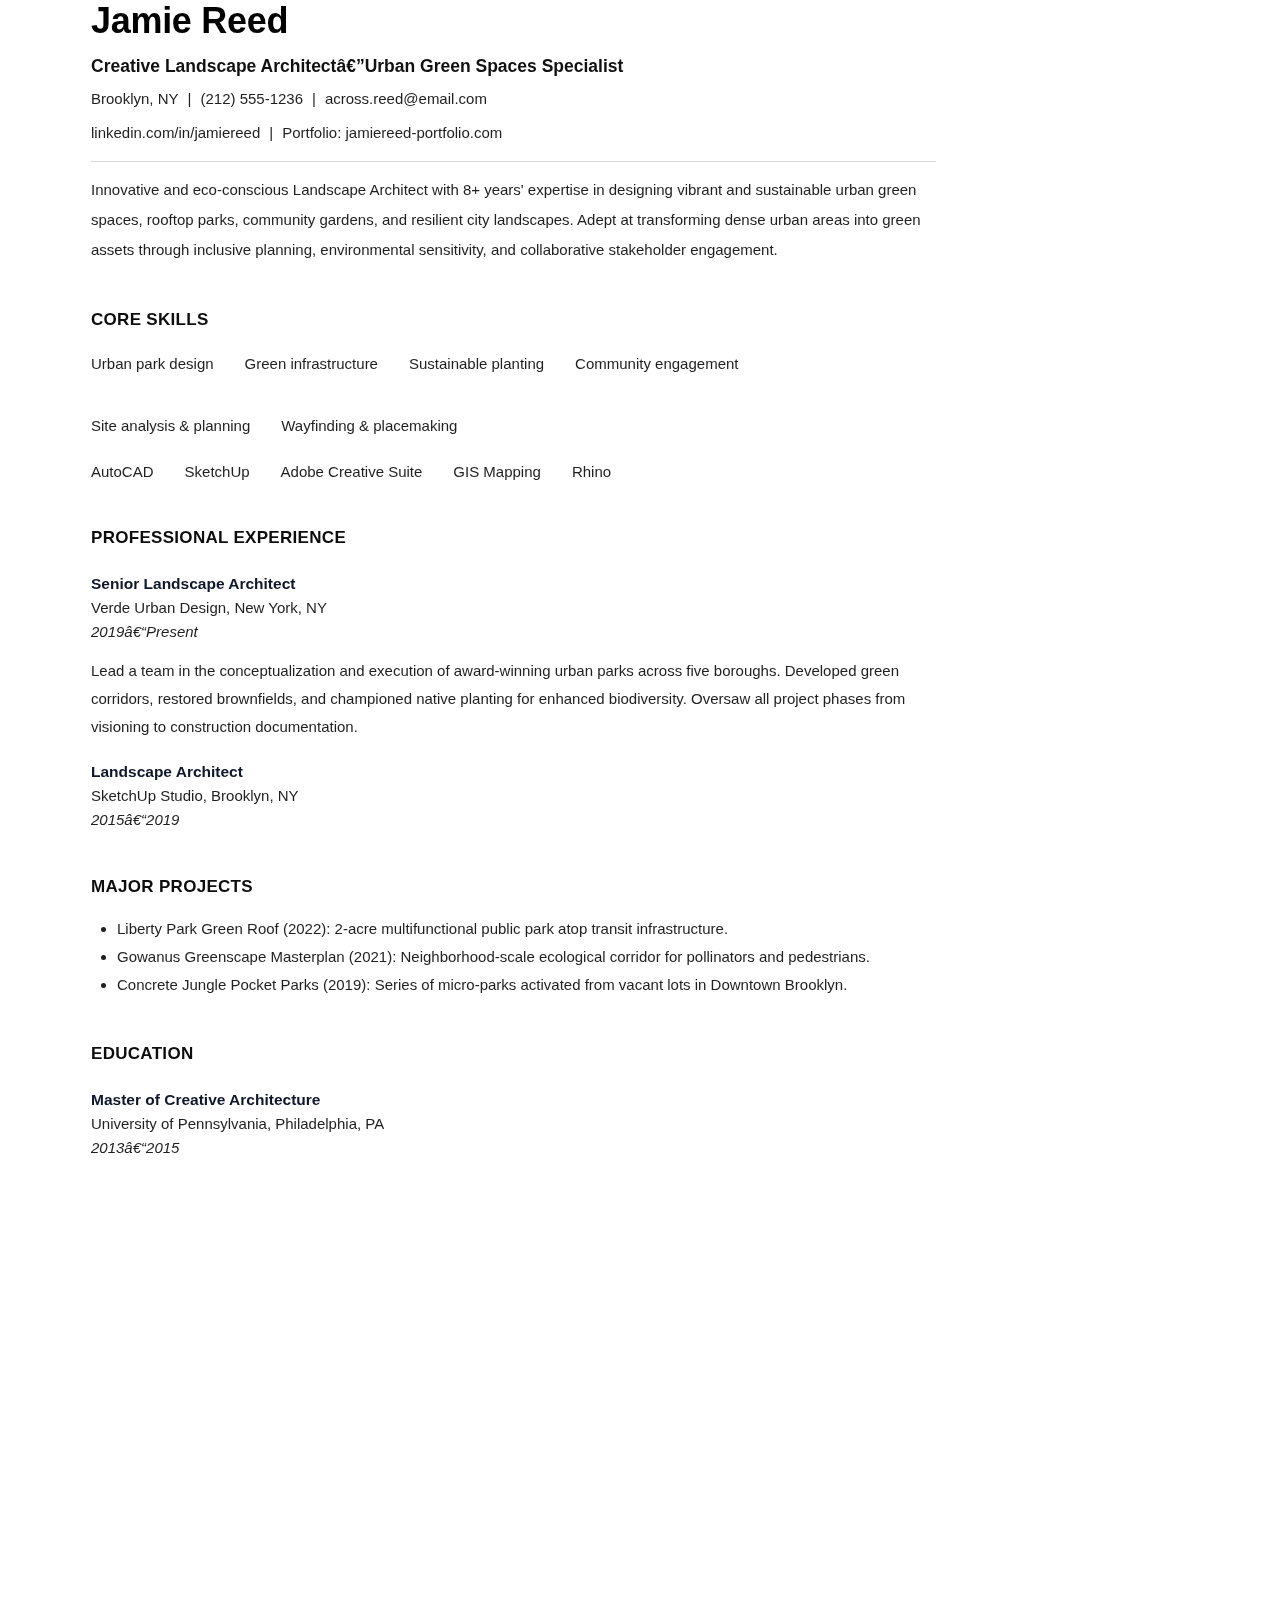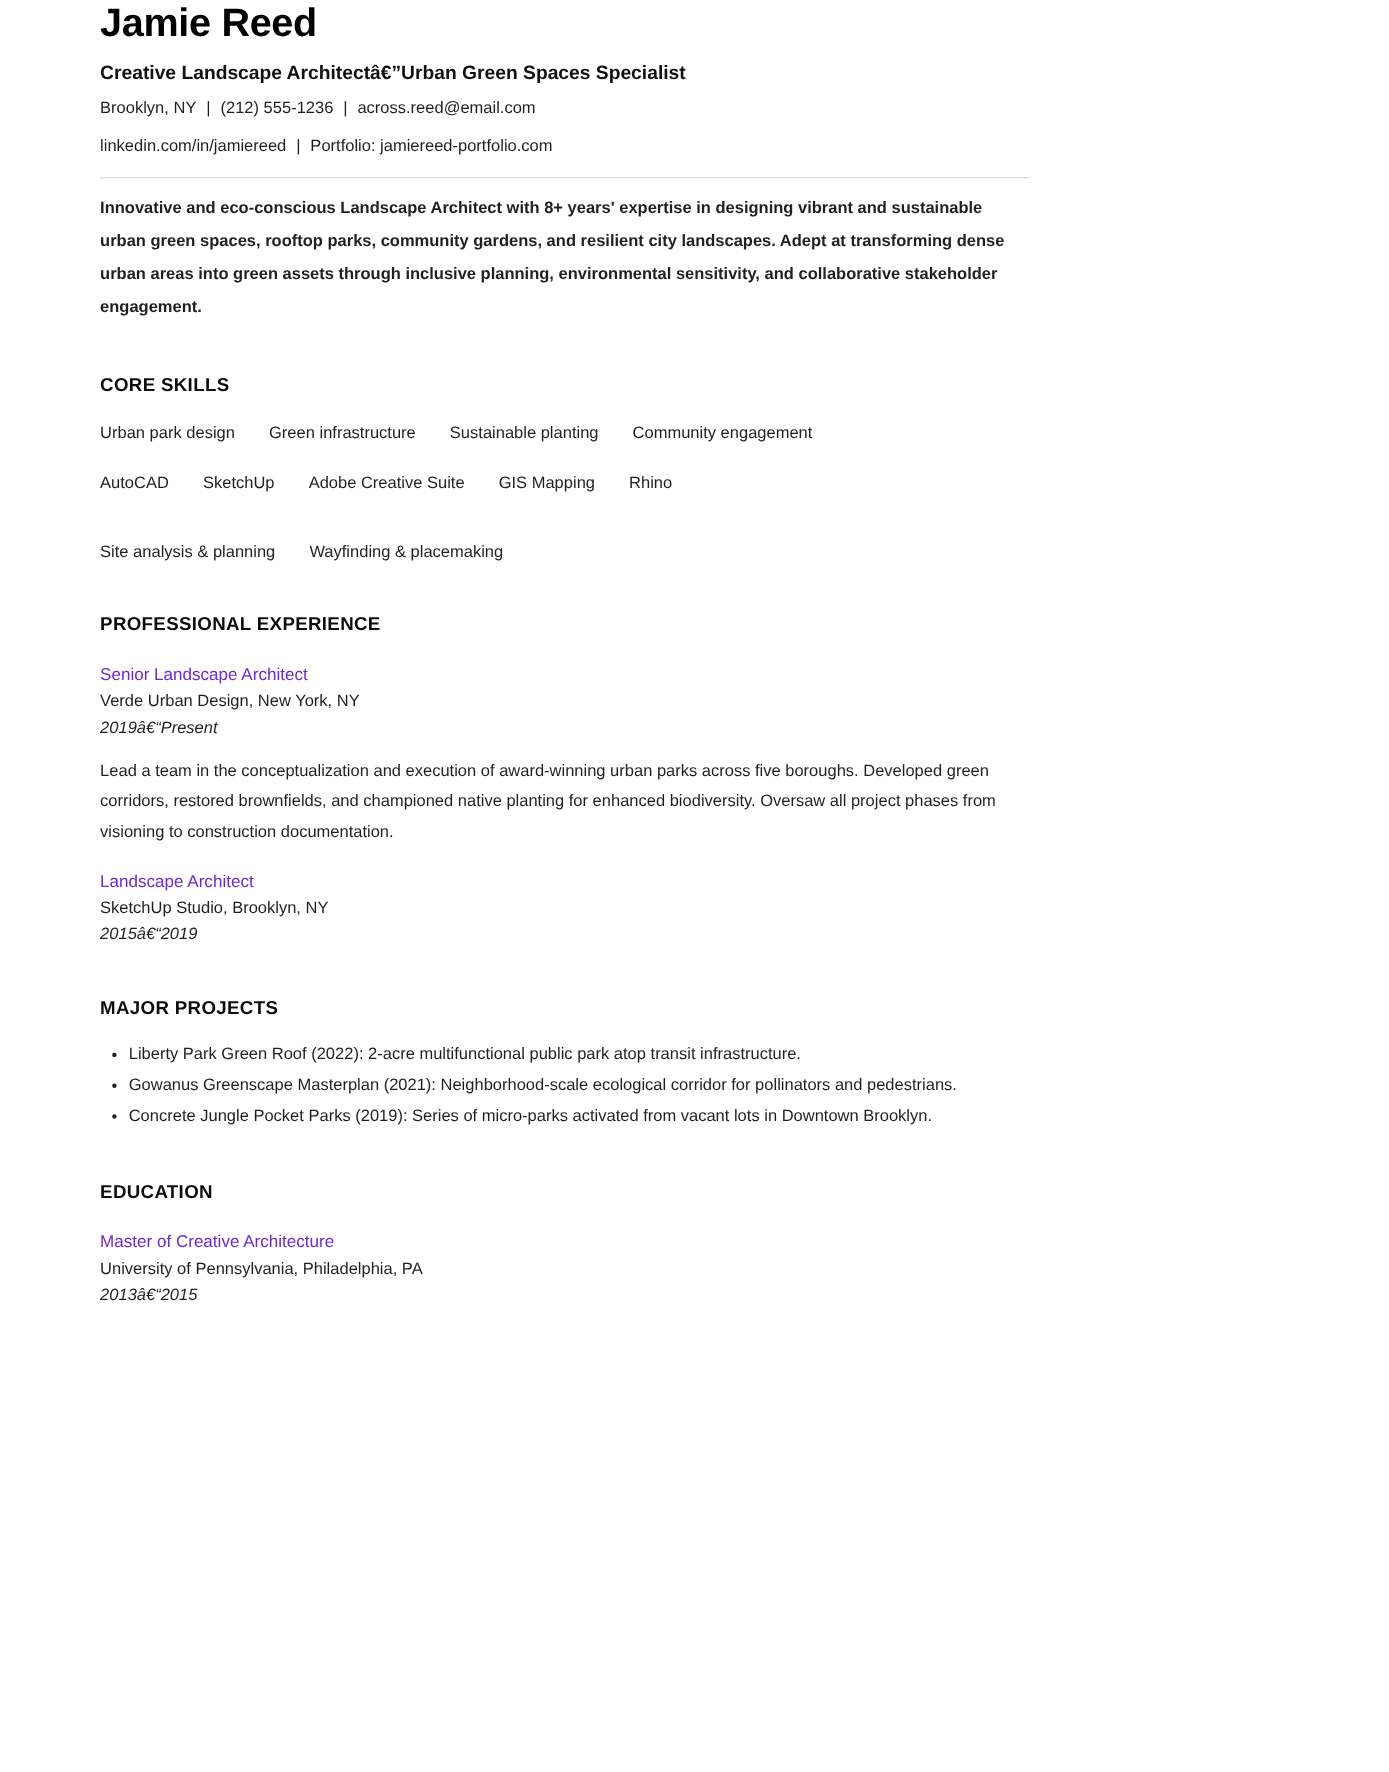--- a/index.html
+++ b/index.html
@@ -51,34 +51,33 @@
     font-weight: 700;
     color: #0d0d0d;
     letter-spacing: 0.3px;
     line-height: 22px;
     margin-top: 44px;
   }
   .profile-text {
     font-size: 15px;
     line-height: 30px;
     margin-top: 13px;
-    font-weight: bold;
   }
   .skills-row { font-size: 15px; line-height: 22px; }
   .skills-row-1 { margin-top: 22px; }
   .skills-row-2 { margin-top: 40px; }
   .skills-row-3 { margin-top: 24px; }
   .skill-item { display: inline-block; margin-right: 31px; }
   .skill-item:last-child { margin-right: 0; }
   .job, .education-entry { margin-top: 23px; }
   .job + .job { margin-top: 19px; }
   .job-title, .degree {
     font-size: 15.5px;
-    font-weight: 400;
-    color: #6d28d9;
+    font-weight: 700;
+    color: #0f172a;
     line-height: 24px;
   }
   .job-company, .school { font-size: 15px; line-height: 24px; }
   .job-dates, .education-dates {
     font-size: 15px;
     font-style: italic;
     line-height: 24px;
   }
   .job-desc {
     font-size: 15px;
@@ -111,25 +110,25 @@
   </div>
 
   <hr class="rule">
 
   <div class="profile-text">Innovative and eco-conscious Landscape Architect with 8+ years' expertise in designing vibrant and sustainable urban green spaces, rooftop parks, community gardens, and resilient city landscapes. Adept at transforming dense urban areas into green assets through inclusive planning, environmental sensitivity, and collaborative stakeholder engagement.</div>
 
   <div class="section-heading">CORE SKILLS</div>
   <div class="skills-row skills-row-1">
     <span class="skill-item">Urban park design</span><span class="skill-item">Green infrastructure</span><span class="skill-item">Sustainable planting</span><span class="skill-item">Community engagement</span>
   </div>
+  <div class="skills-row skills-row-2">
+    <span class="skill-item">Site analysis &amp; planning</span><span class="skill-item">Wayfinding &amp; placemaking</span>
+  </div>
   <div class="skills-row skills-row-3">
     <span class="skill-item">AutoCAD</span><span class="skill-item">SketchUp</span><span class="skill-item">Adobe Creative Suite</span><span class="skill-item">GIS Mapping</span><span class="skill-item">Rhino</span>
-  </div>
-  <div class="skills-row skills-row-2">
-    <span class="skill-item">Site analysis &amp; planning</span><span class="skill-item">Wayfinding &amp; placemaking</span>
   </div>
 
   <div class="section-heading">PROFESSIONAL EXPERIENCE</div>
 
   <div class="job">
     <div class="job-title">Senior Landscape Architect</div>
     <div class="job-company">Verde Urban Design, New York, NY</div>
     <div class="job-dates">2019â€“Present</div>
     <div class="job-desc">Lead a team in the conceptualization and execution of award-winning urban parks across five boroughs. Developed green corridors, restored brownfields, and championed native planting for enhanced biodiversity. Oversaw all project phases from visioning to construction documentation.</div>
   </div>

